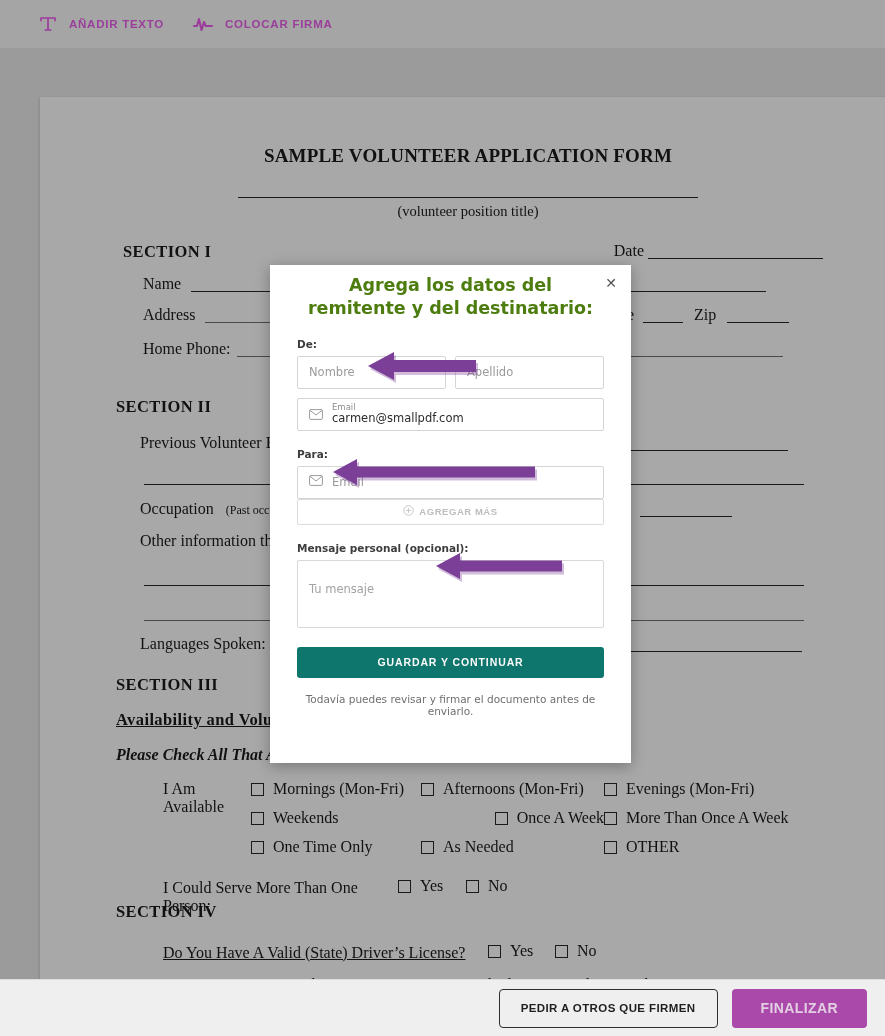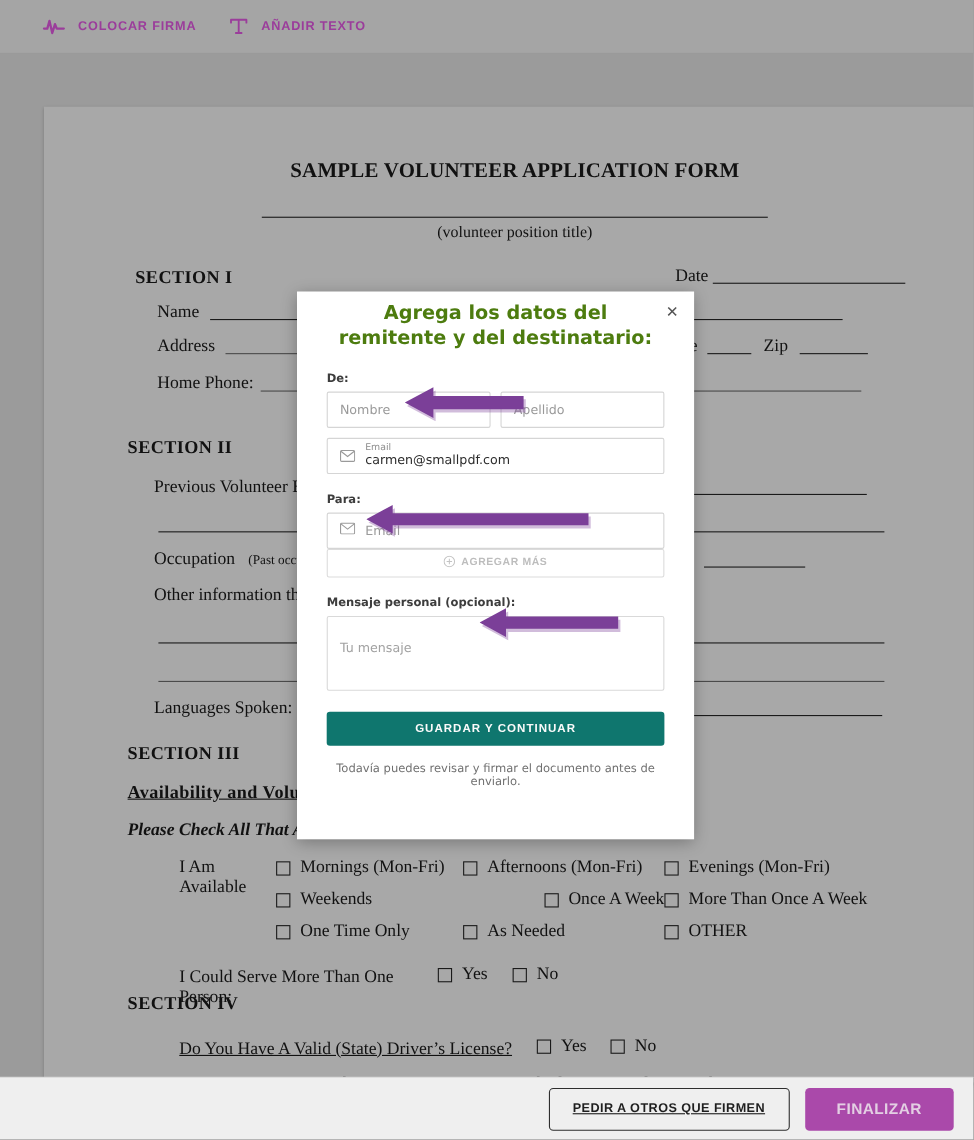--- a/index.html
+++ b/index.html
@@ -150,52 +150,51 @@
     background: #efefef;
     display: flex; align-items: center; justify-content: flex-end;
     gap: 14px; padding-right: 18px;
     border-top: 1px solid #dddddd;
   }
   .btn-ghost {
     height: 39px; padding: 0 21px;
     background: #efefef; border: 1.4px solid #2e2e2e; border-radius: 4px;
     font-size: 11.5px; font-weight: 700; letter-spacing: 0.4px; color: #1f1f1f;
     cursor: pointer;
-    text-decoration: underline;
   }
   .btn-fill {
     height: 39px; padding: 0 29px;
     background: #aa49aa; border: 0; border-radius: 4px;
     font-size: 14px; font-weight: 700; letter-spacing: 0.4px; color: #e3cfe3;
     cursor: pointer;
   }
 </style>
 </head>
 <body>
 
 <div id="app">
 
   <div class="toolbar">
+    <button class="tool-btn">
+      <span class="tool-ic">
+        <svg width="20" height="20" viewBox="0 0 20 20">
+          <path d="M3 4 H17 M3 4 V6.6 M17 4 V6.6 M10 4 V16 M7.4 16 H12.6" fill="none" stroke="#9b3d9b" stroke-width="1.7" stroke-linecap="round"></path>
+        </svg>
+      </span>
+      <span class="tool-label">AÑADIR TEXTO</span>
+    </button>
+
     <button class="tool-btn">
       <span class="tool-ic">
         <svg width="22" height="18" viewBox="0 0 22 18">
           <path d="M2 11 L5 11 L7 4 L9.5 15 L12 7 L13.6 11 L20 11" fill="none" stroke="#9b3d9b" stroke-width="2.1" stroke-linecap="round" stroke-linejoin="round"></path>
         </svg>
       </span>
       <span class="tool-label">COLOCAR FIRMA</span>
     </button>
-
-    <button class="tool-btn">
-      <span class="tool-ic">
-        <svg width="20" height="20" viewBox="0 0 20 20">
-          <path d="M3 4 H17 M3 4 V6.6 M17 4 V6.6 M10 4 V16 M7.4 16 H12.6" fill="none" stroke="#9b3d9b" stroke-width="1.7" stroke-linecap="round"></path>
-        </svg>
-      </span>
-      <span class="tool-label">AÑADIR TEXTO</span>
-    </button>
   </div>
 
   <div class="page">
 
     <div class="doc-title">SAMPLE VOLUNTEER APPLICATION FORM</div>
     <div class="title-rule"></div>
     <div class="title-sub">(volunteer position title)</div>
 
     <div class="sec1">
       <div class="row" style="height:22px;">

